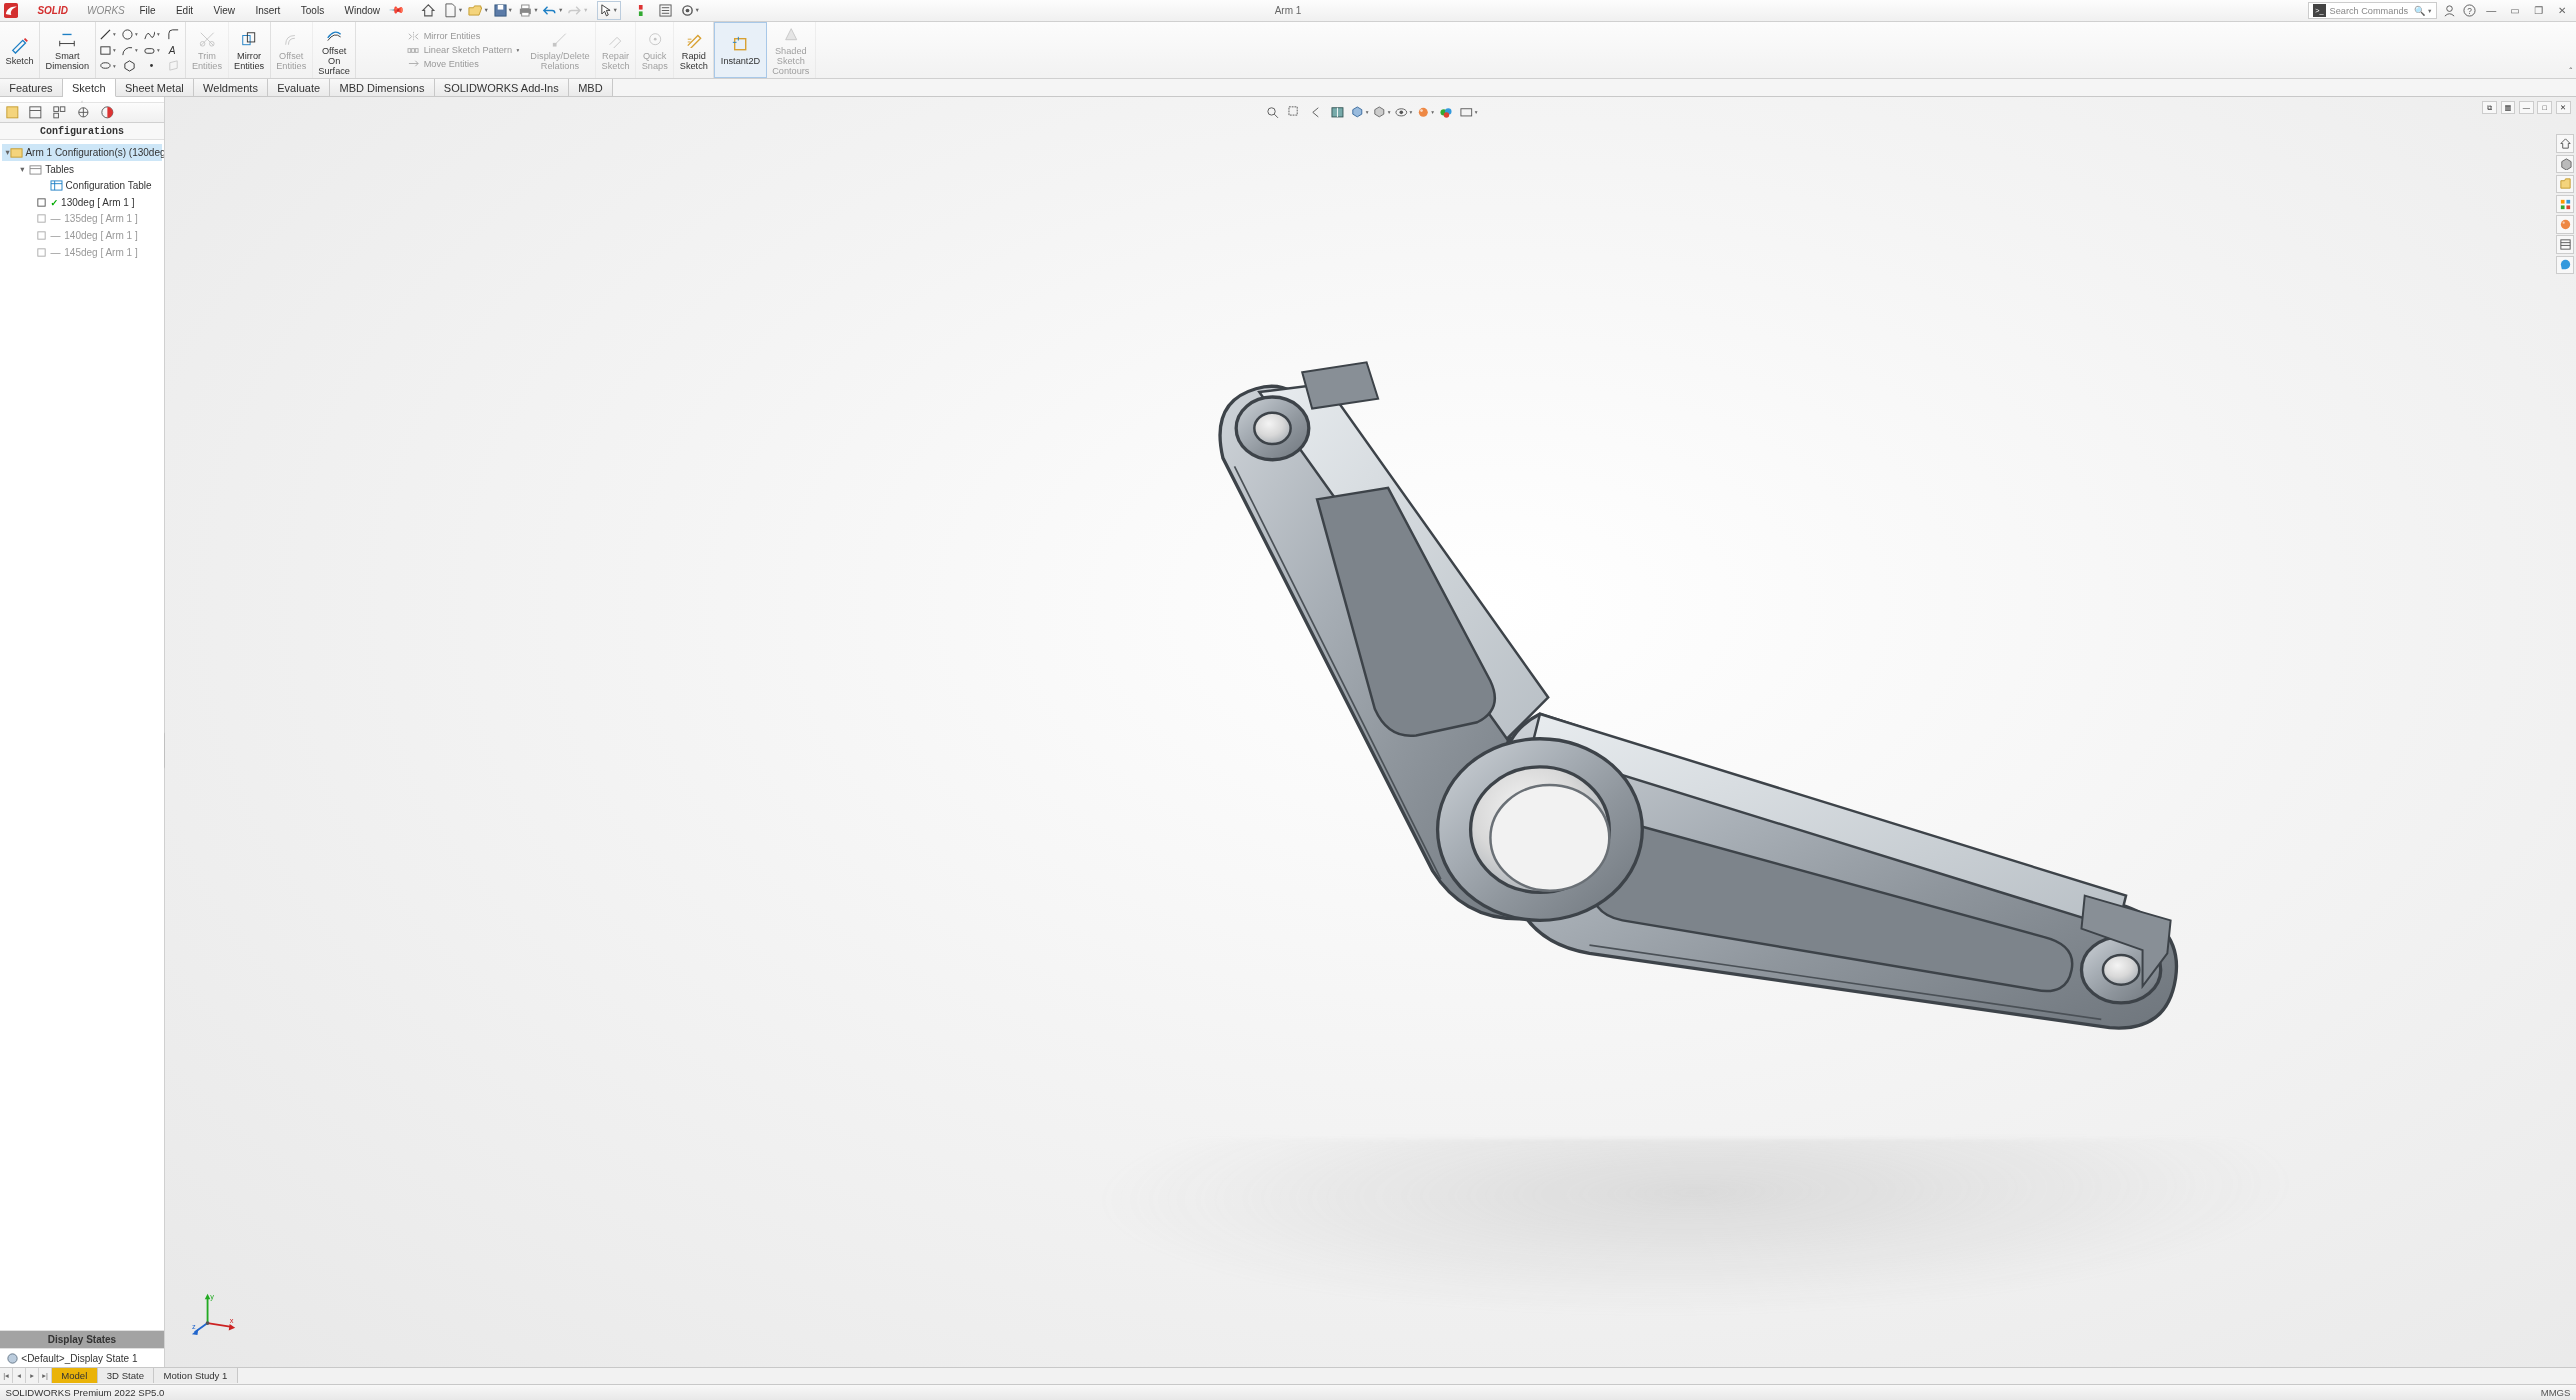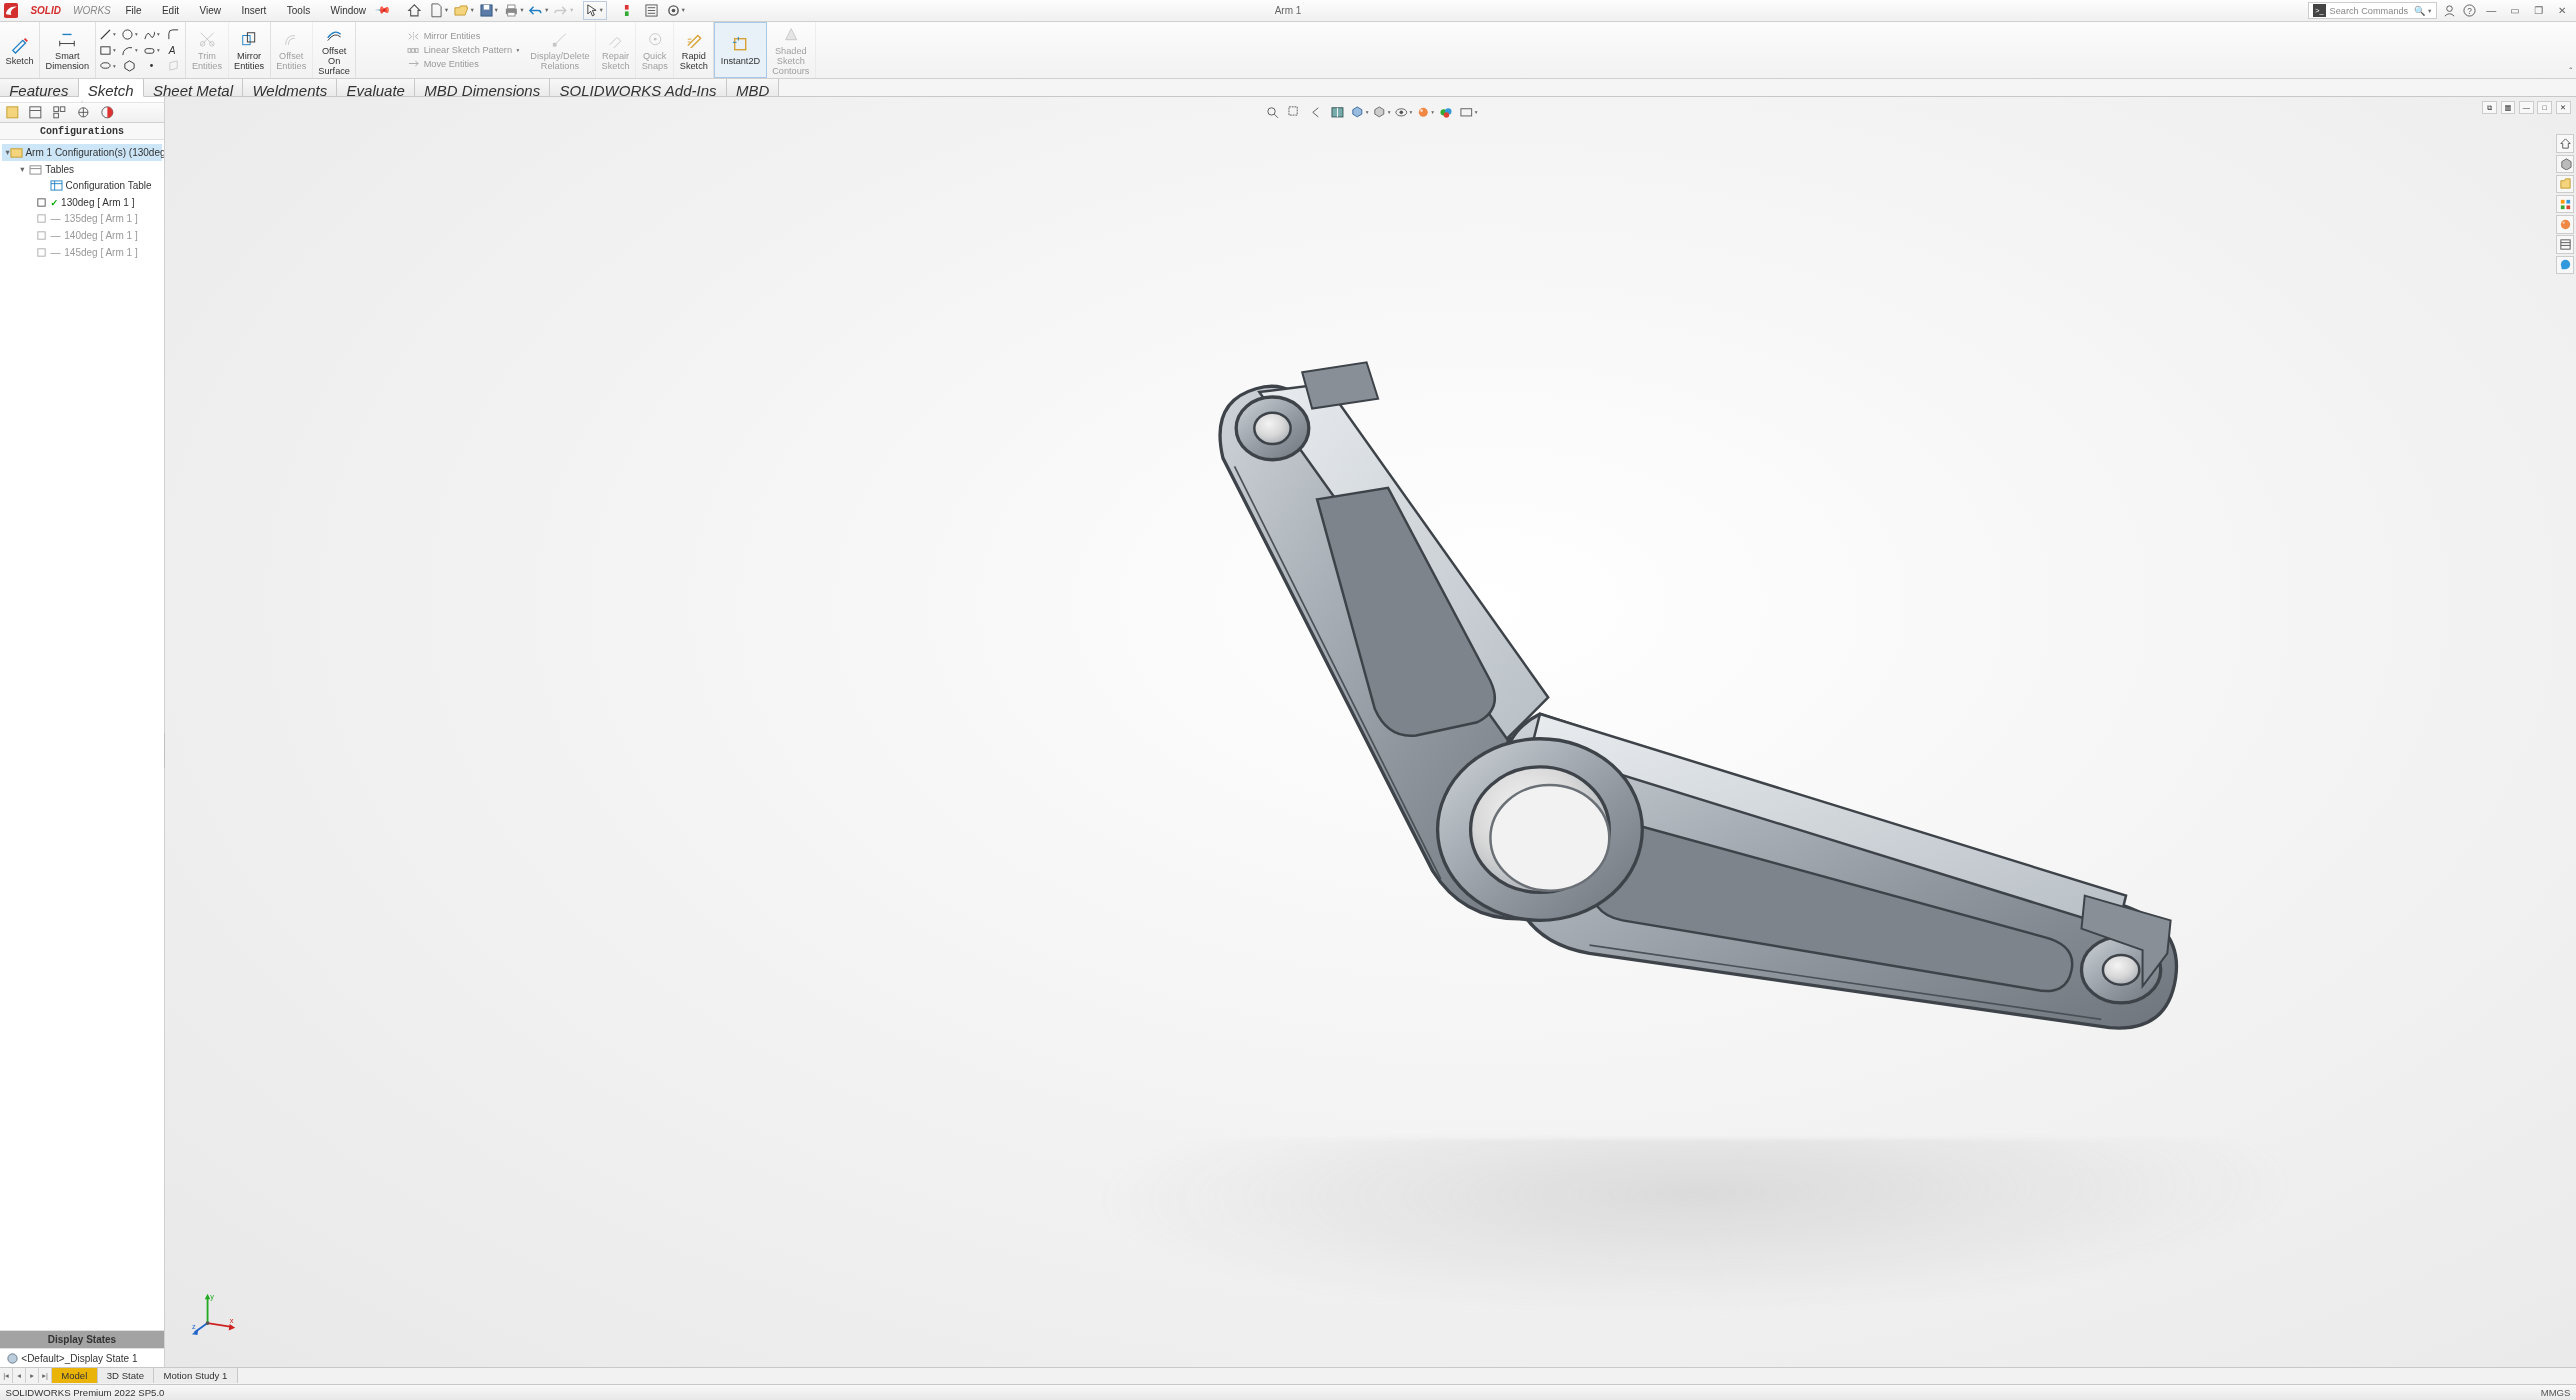--- a/index.html
+++ b/index.html
@@ -1,20 +1,20 @@
 <!DOCTYPE html>
 <html style="font-size:14.7px"><head>
 <meta charset="utf-8">
 <style>
 * { margin: 0; padding: 0; box-sizing: border-box; font-family: "Segoe UI", Tahoma, sans-serif; }
 body { background: #fff; font-size: 10px; color: #333; overflow: hidden; user-select: none; }
 
 
 .titlebar { display: flex; align-items: center; height: 22px; background: linear-gradient(#fdfdfd,#f0f0f0); border-bottom: 0.9px solid #d0d0d0; padding: 0 3.7px; }
-.logo { display: flex; align-items: center; gap: 12px; margin-right: 11px; }
+.logo { display: flex; align-items: center; gap: 19px; margin-right: 11px; }
 .logo-icon { width: 14.7px; height: 14.7px; background: #d32f2f; border-radius: 1.8px; position: relative; }
 .logo-text-bold { color: #d32f2f; font-weight: bold; font-size: 10px; font-style: italic; }
 .logo-text-reg { color: #888; font-size: 10px; font-style: italic; }
 .menu-items { display: flex; gap: 13px; }
 .menu-item { color: #333; cursor: pointer; padding: 1.8px 3.7px; }
 .pin-icon { margin-left: 7.3px; color: #888; cursor: pointer; transform: rotate(45deg); }
 .title-center { position: absolute; left: 50%; transform: translateX(-50%); color: #666; font-size: 10px; }
 .title-right { display: flex; align-items: center; margin-left: auto; gap: 3.7px; }
 .search-box { width: 129px; height: 16.5px; background: #fff; border: 0.9px solid #ccc; display: flex; align-items: center; padding: 0 3.7px; font-size: 9.2px; color: #888; }
 .search-pre { width: 13px; height: 13px; background: #444; margin-right: 3.7px; display:flex; align-items:center; justify-content:center; color:#fff; font-size:7.3px;}
@@ -37,21 +37,21 @@
 .ribbon-mini-grid { display: flex; flex-direction: column; gap: 0.9px; padding: 1.8px 3.7px; border-right: 0.9px solid #e0e0e0; justify-content: center; }
 .mini-row { display: flex; gap: 5.5px; align-items: center; }
 .mini-btn { width: 16.5px; height: 14.7px; display: flex; align-items: center; justify-content: center; cursor: pointer; }
 .mini-btn .dropdown-arrow { margin-left: 1.8px;}
 .ribbon-list { display: flex; flex-direction: column; padding: 1.8px 5.5px; gap: 2.8px; justify-content: center; margin-left: 45px; }
 .ribbon-list-item { display: flex; align-items: center; gap: 3.7px; font-size: 9.2px; color: #999; }
 .ribbon-collapse { position: absolute; right: 3.7px; bottom: 1.8px; font-size: 9.2px; color: #666; cursor: pointer; }
 
 
 .cmd-tabs { display: flex; height: 18.4px; background: #f5f5f5; border-bottom: 0.9px solid #c8c8c8; }
-.cmd-tab { padding: 2.8px 9.2px; font-size: 15px; color: #333; border-right: 0.9px solid #c8c8c8; background: linear-gradient(#f8f8f8,#eaeaea); cursor: pointer; font-style: italic; }
+.cmd-tab { padding: 2.8px 9.2px; font-size: 11px; color: #333; border-right: 0.9px solid #c8c8c8; background: linear-gradient(#f8f8f8,#eaeaea); cursor: pointer; }
 .cmd-tab.active { background: #fff; border-bottom: 0.9px solid #fff; margin-bottom: -0.9px; }
 
 
 .main { display: flex; height: calc(100vh - 130px); position: relative; }
 .panel { width: 165px; background: #fff; border-right: 0.9px solid #d0d0d0; display: flex; flex-direction: column; }
 .panel-tabs { display: flex; height: 20px; border-bottom: 0.9px solid #d0d0d0; background: linear-gradient(#fcfcfc,#f0f0f0); align-items: center; padding: 0 3.7px; gap: 7.3px; }
 .panel-tab { width: 16.5px; height: 16.5px; display: flex; align-items: center; justify-content: center; cursor: pointer; }
 .panel-header { text-align: center; font-weight: bold; font-size: 10px; padding: 2.8px; border-bottom: 0.9px solid #e0e0e0; background: #f8f8f8; font-family: Liberation Mono, monospace; }
 .tree { padding: 3.7px 1.8px; font-size: 10px; flex: 1; overflow: auto; }
 .tree-node { display: flex; align-items: center; padding: 1.8px 0; cursor: pointer; white-space: nowrap; }

